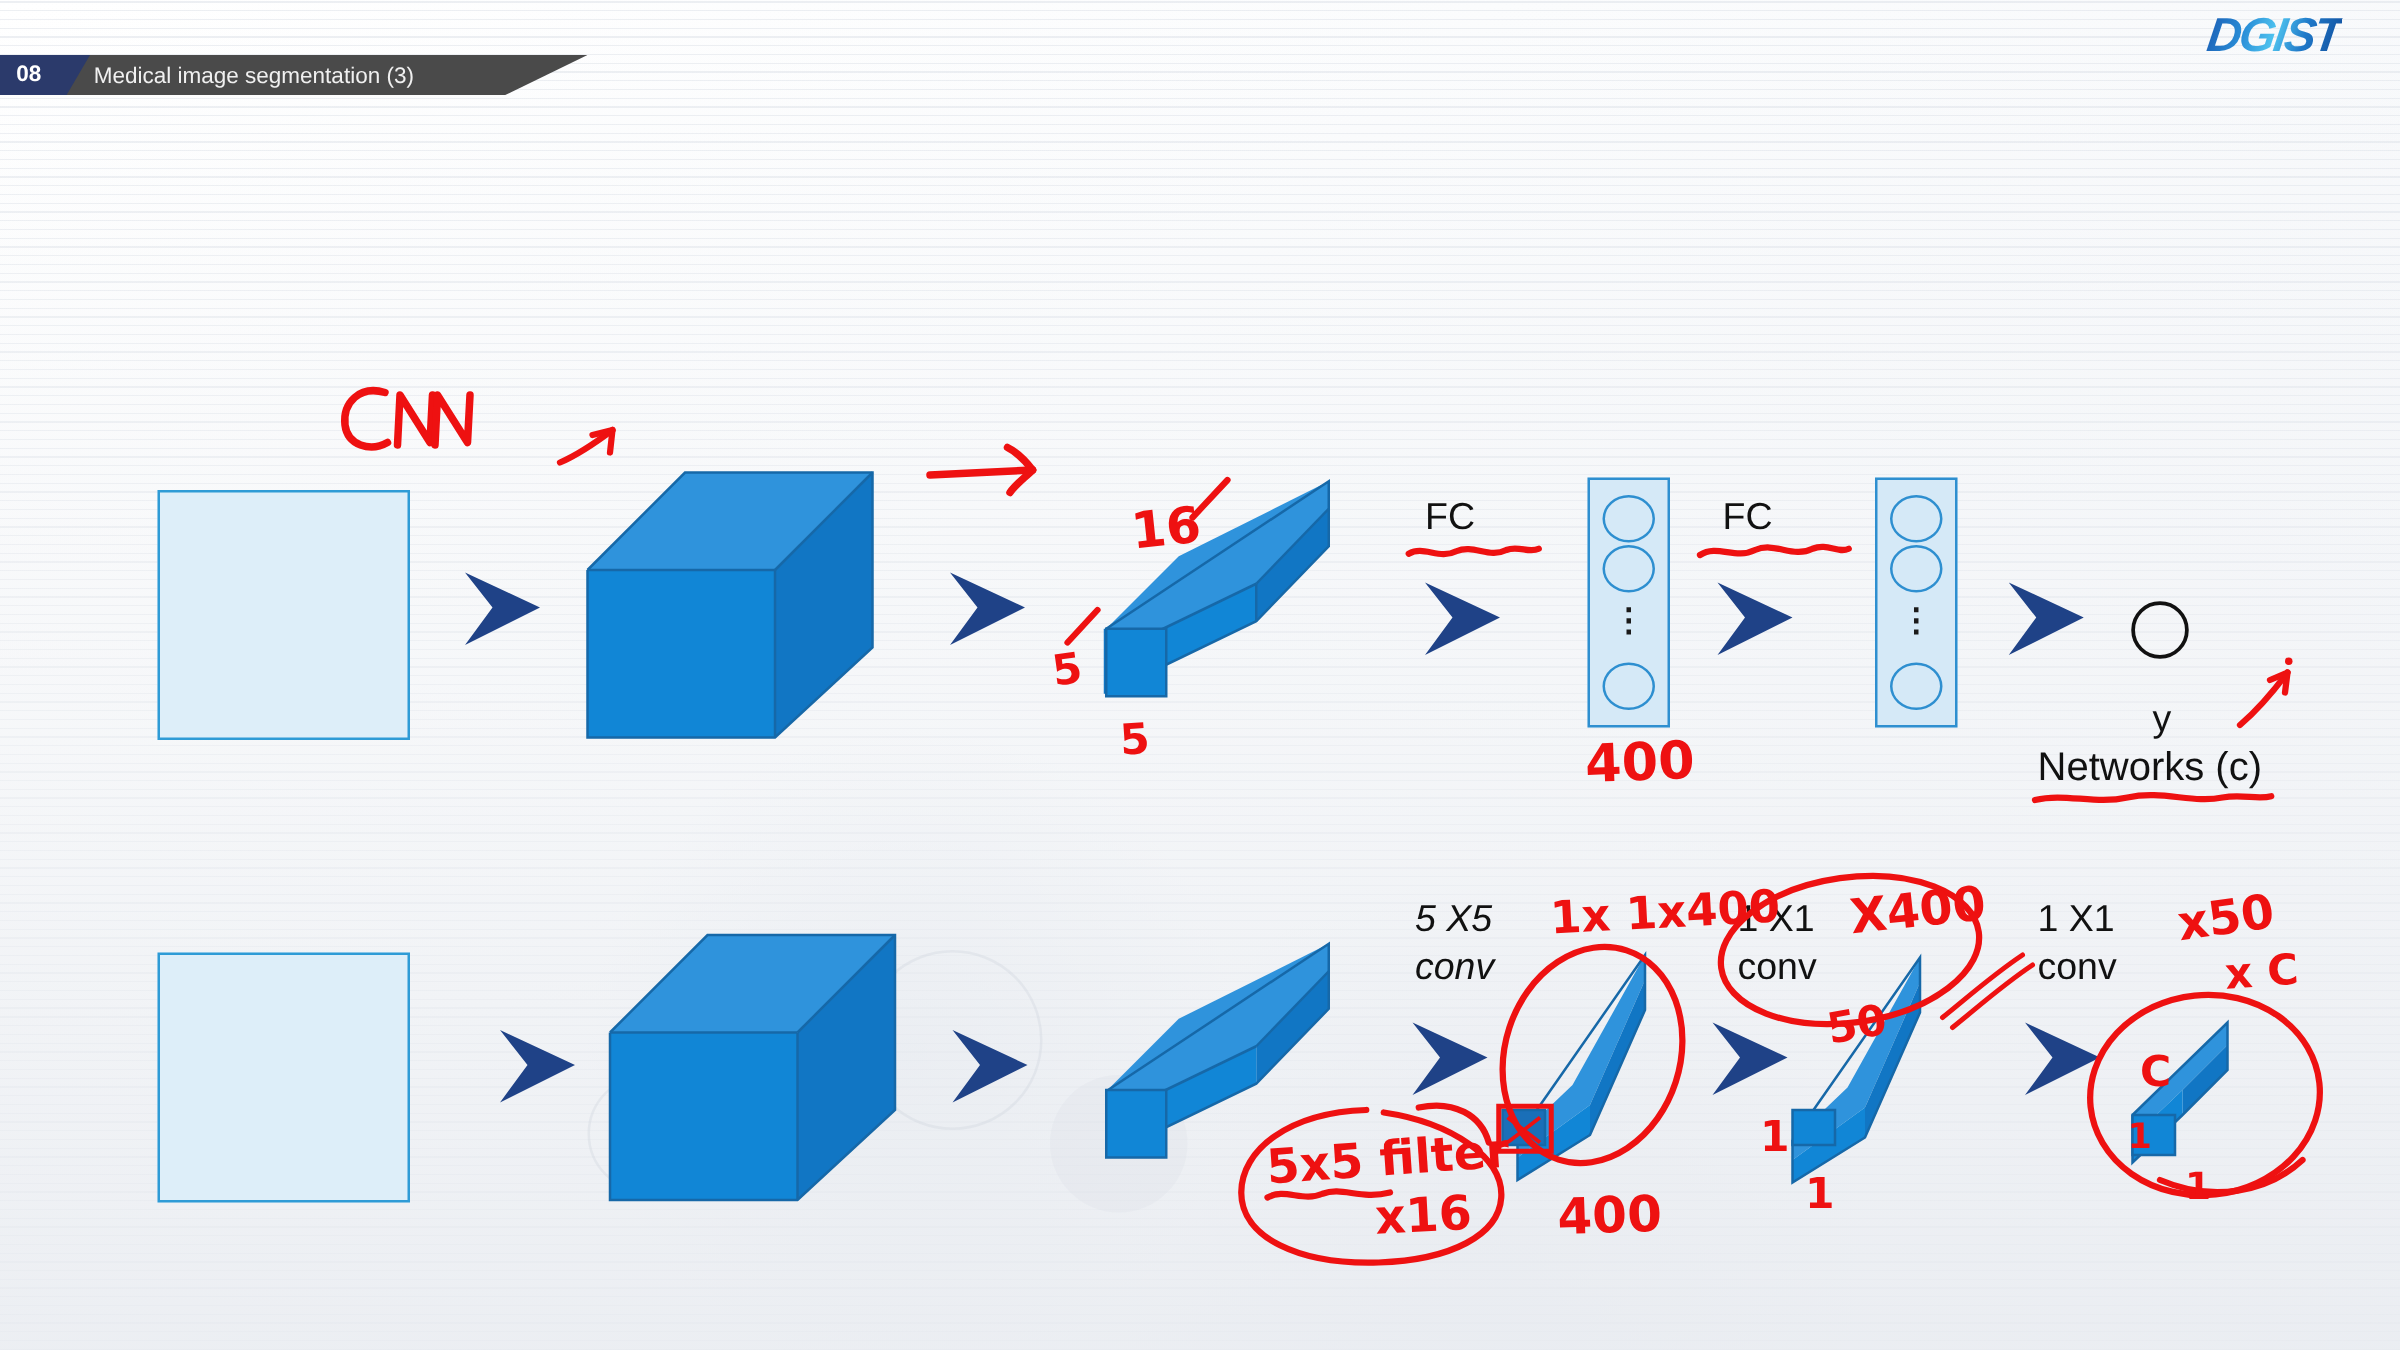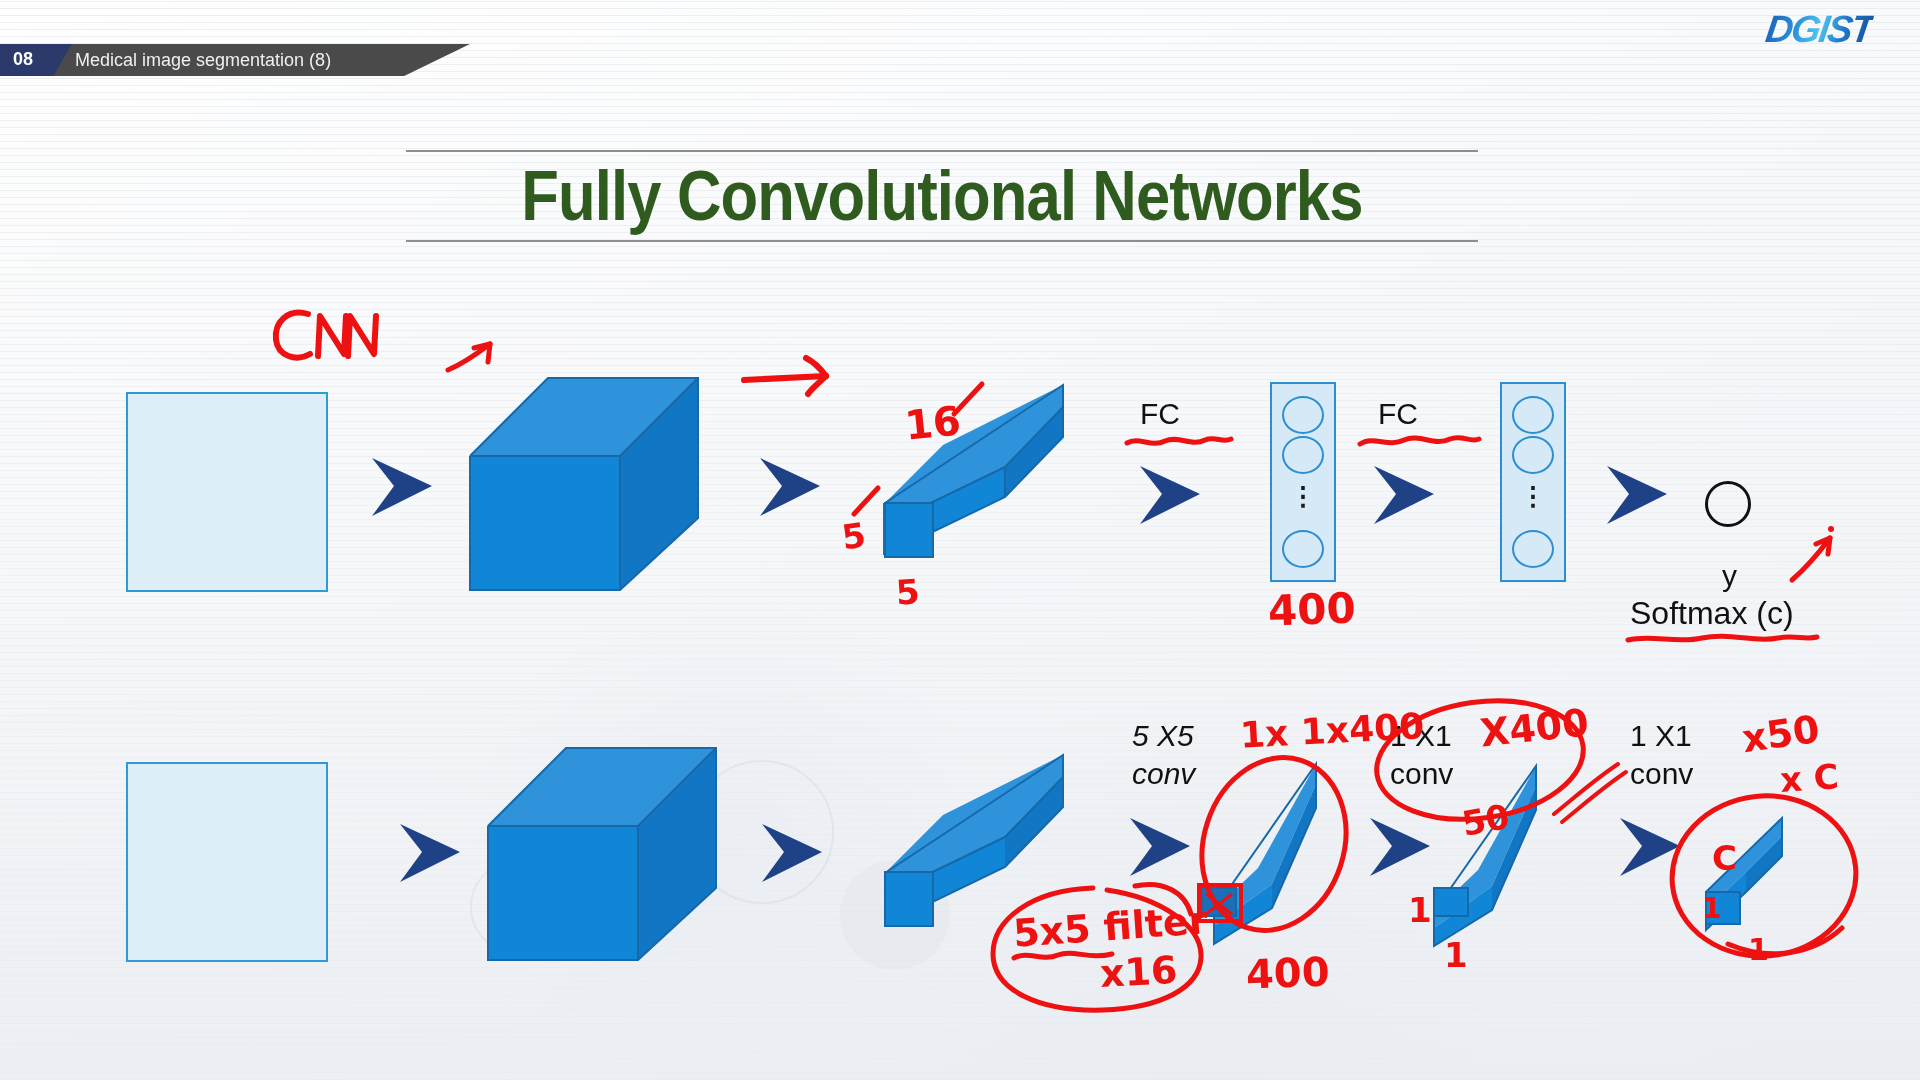--- a/index.html
+++ b/index.html
@@ -112,30 +112,25 @@
 
   <div class="wm" style="left:690px;top:760px;width:140px;height:140px;"></div>
   <div class="wm2" style="left:840px;top:860px;width:110px;height:110px;"></div>
   <div class="wm" style="left:470px;top:860px;width:90px;height:90px;"></div>
 
 
   <div id="hdr-bar">
     <div class="grey"></div>
     <div class="navy"></div>
     <div id="hdr-num">08</div>
-    <div id="hdr-sub">Medical image segmentation (8)</div>
+    <div id="hdr-sub">Medical image segmentation (3)</div>
   </div>
 
   <div id="logo">DGIST</div>
 
-  <div id="title-wrap">
-    <div class="rule"></div>
-    <div id="slide-title">Fully Convolutional Networks</div>
-    <div class="rule"></div>
-  </div>
 
   <div class="inputsq" style="left:126px;top:392px;width:198px;height:196px;"></div>
 
   <svg class="ink" style="left:370px;top:452px;" width="70" height="70">
     <polygon points="2,6 62,34 2,64 24,34" fill="#1f4287"></polygon>
   </svg>
 
   <svg class="ink" style="left:470px;top:378px;" width="230" height="215">
     <polygon points="0,78 78,0 228,0 150,78" fill="#2f93dc"></polygon>
     <polygon points="150,78 228,0 228,140 150,212" fill="#1176c4"></polygon>
@@ -197,21 +192,21 @@
     <div class="fcoval" style="left:10px;top:146px;width:38px;height:34px;"></div>
   </div>
 
   <svg class="ink" style="left:1605px;top:460px;" width="70" height="70">
     <polygon points="2,6 62,34 2,64 24,34" fill="#1f4287"></polygon>
   </svg>
 
   <div class="outcircle" style="left:1705px;top:481px;width:40px;height:40px;"></div>
 
   <div class="lbl" style="left:1722px;top:557px;font-size:30px;">y</div>
-  <div class="lbl" style="left:1630px;top:593px;font-size:32px;">Softmax (c)</div>
+  <div class="lbl" style="left:1630px;top:593px;font-size:32px;">Networks (c)</div>
   <svg class="ink" style="left:1626px;top:628px;" width="195" height="20">
     <path d="M2,12 C26,6 50,16 76,10 C104,4 128,15 152,10 C168,7 180,12 191,9" stroke="#ee1111" stroke-width="5" fill="none" stroke-linecap="round"></path>
   </svg>
 
   <svg class="ink" style="left:1786px;top:530px;" width="60" height="60">
     <path d="M6,50 C20,38 32,24 44,8" stroke="#ee1111" stroke-width="5" fill="none" stroke-linecap="round"></path>
     <path d="M44,8 L30,14 M44,8 L42,24" stroke="#ee1111" stroke-width="5" fill="none" stroke-linecap="round"></path>
   </svg>
 
   <svg class="ink" style="left:1826px;top:524px;" width="12" height="12">

